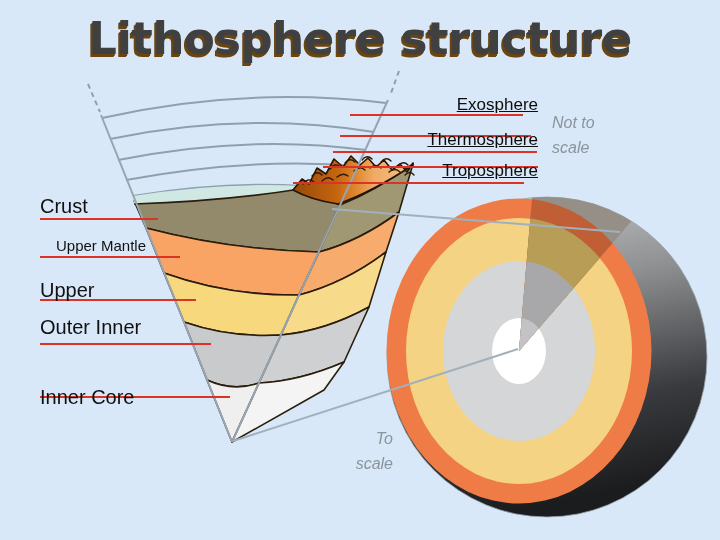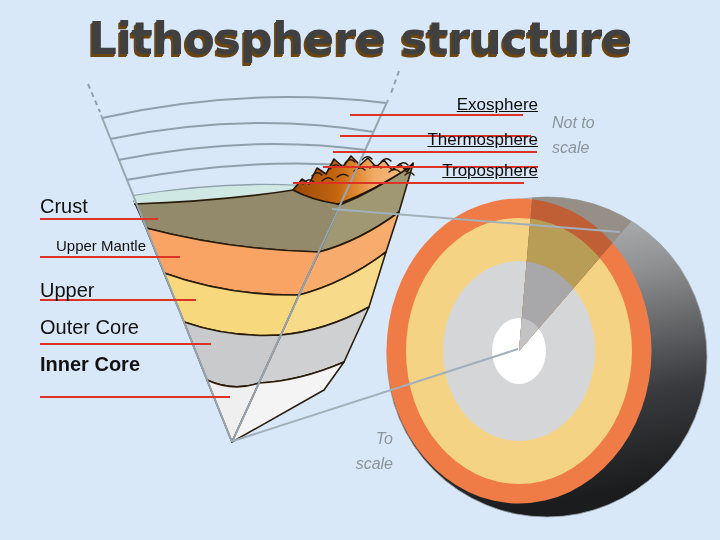--- a/index.html
+++ b/index.html
@@ -153,22 +153,22 @@
       <path d="M40,257 L180,257"></path>
       <path d="M40,300 L196,300"></path>
       <path d="M40,344 L211,344"></path>
       <path d="M40,397 L230,397"></path>
     </g>
   </svg>
 
   <div class="lbl" style="left:40px;top:196px;">Crust</div>
   <div class="lbl small" style="left:40px;top:238px;">Upper Mantle</div>
   <div class="lbl" style="left:40px;top:280px;">Upper</div>
-  <div class="lbl" style="left:40px;top:317px;">Outer Core</div>
-  <div class="lbl" style="left:40px;top:354px;font-weight:bold;">Inner Core</div>
+  <div class="lbl" style="left:40px;top:317px;">Outer Inner</div>
+  <div class="lbl" style="left:40px;top:387px;">Inner Core</div>
 
   <div class="atm" style="top:96px;">Exosphere</div>
   <div class="atm" style="top:131px;">Thermosphere</div>
   <div class="atm" style="top:162px;">Troposphere</div>
 
   <div class="note" style="left:552px;top:110px;color:#8b949c;">
     <span>Not to</span><br>
     <span>scale</span>
   </div>
   <div class="note" id="to-scale" style="left:303px;top:426px;color:#8b949c;">

